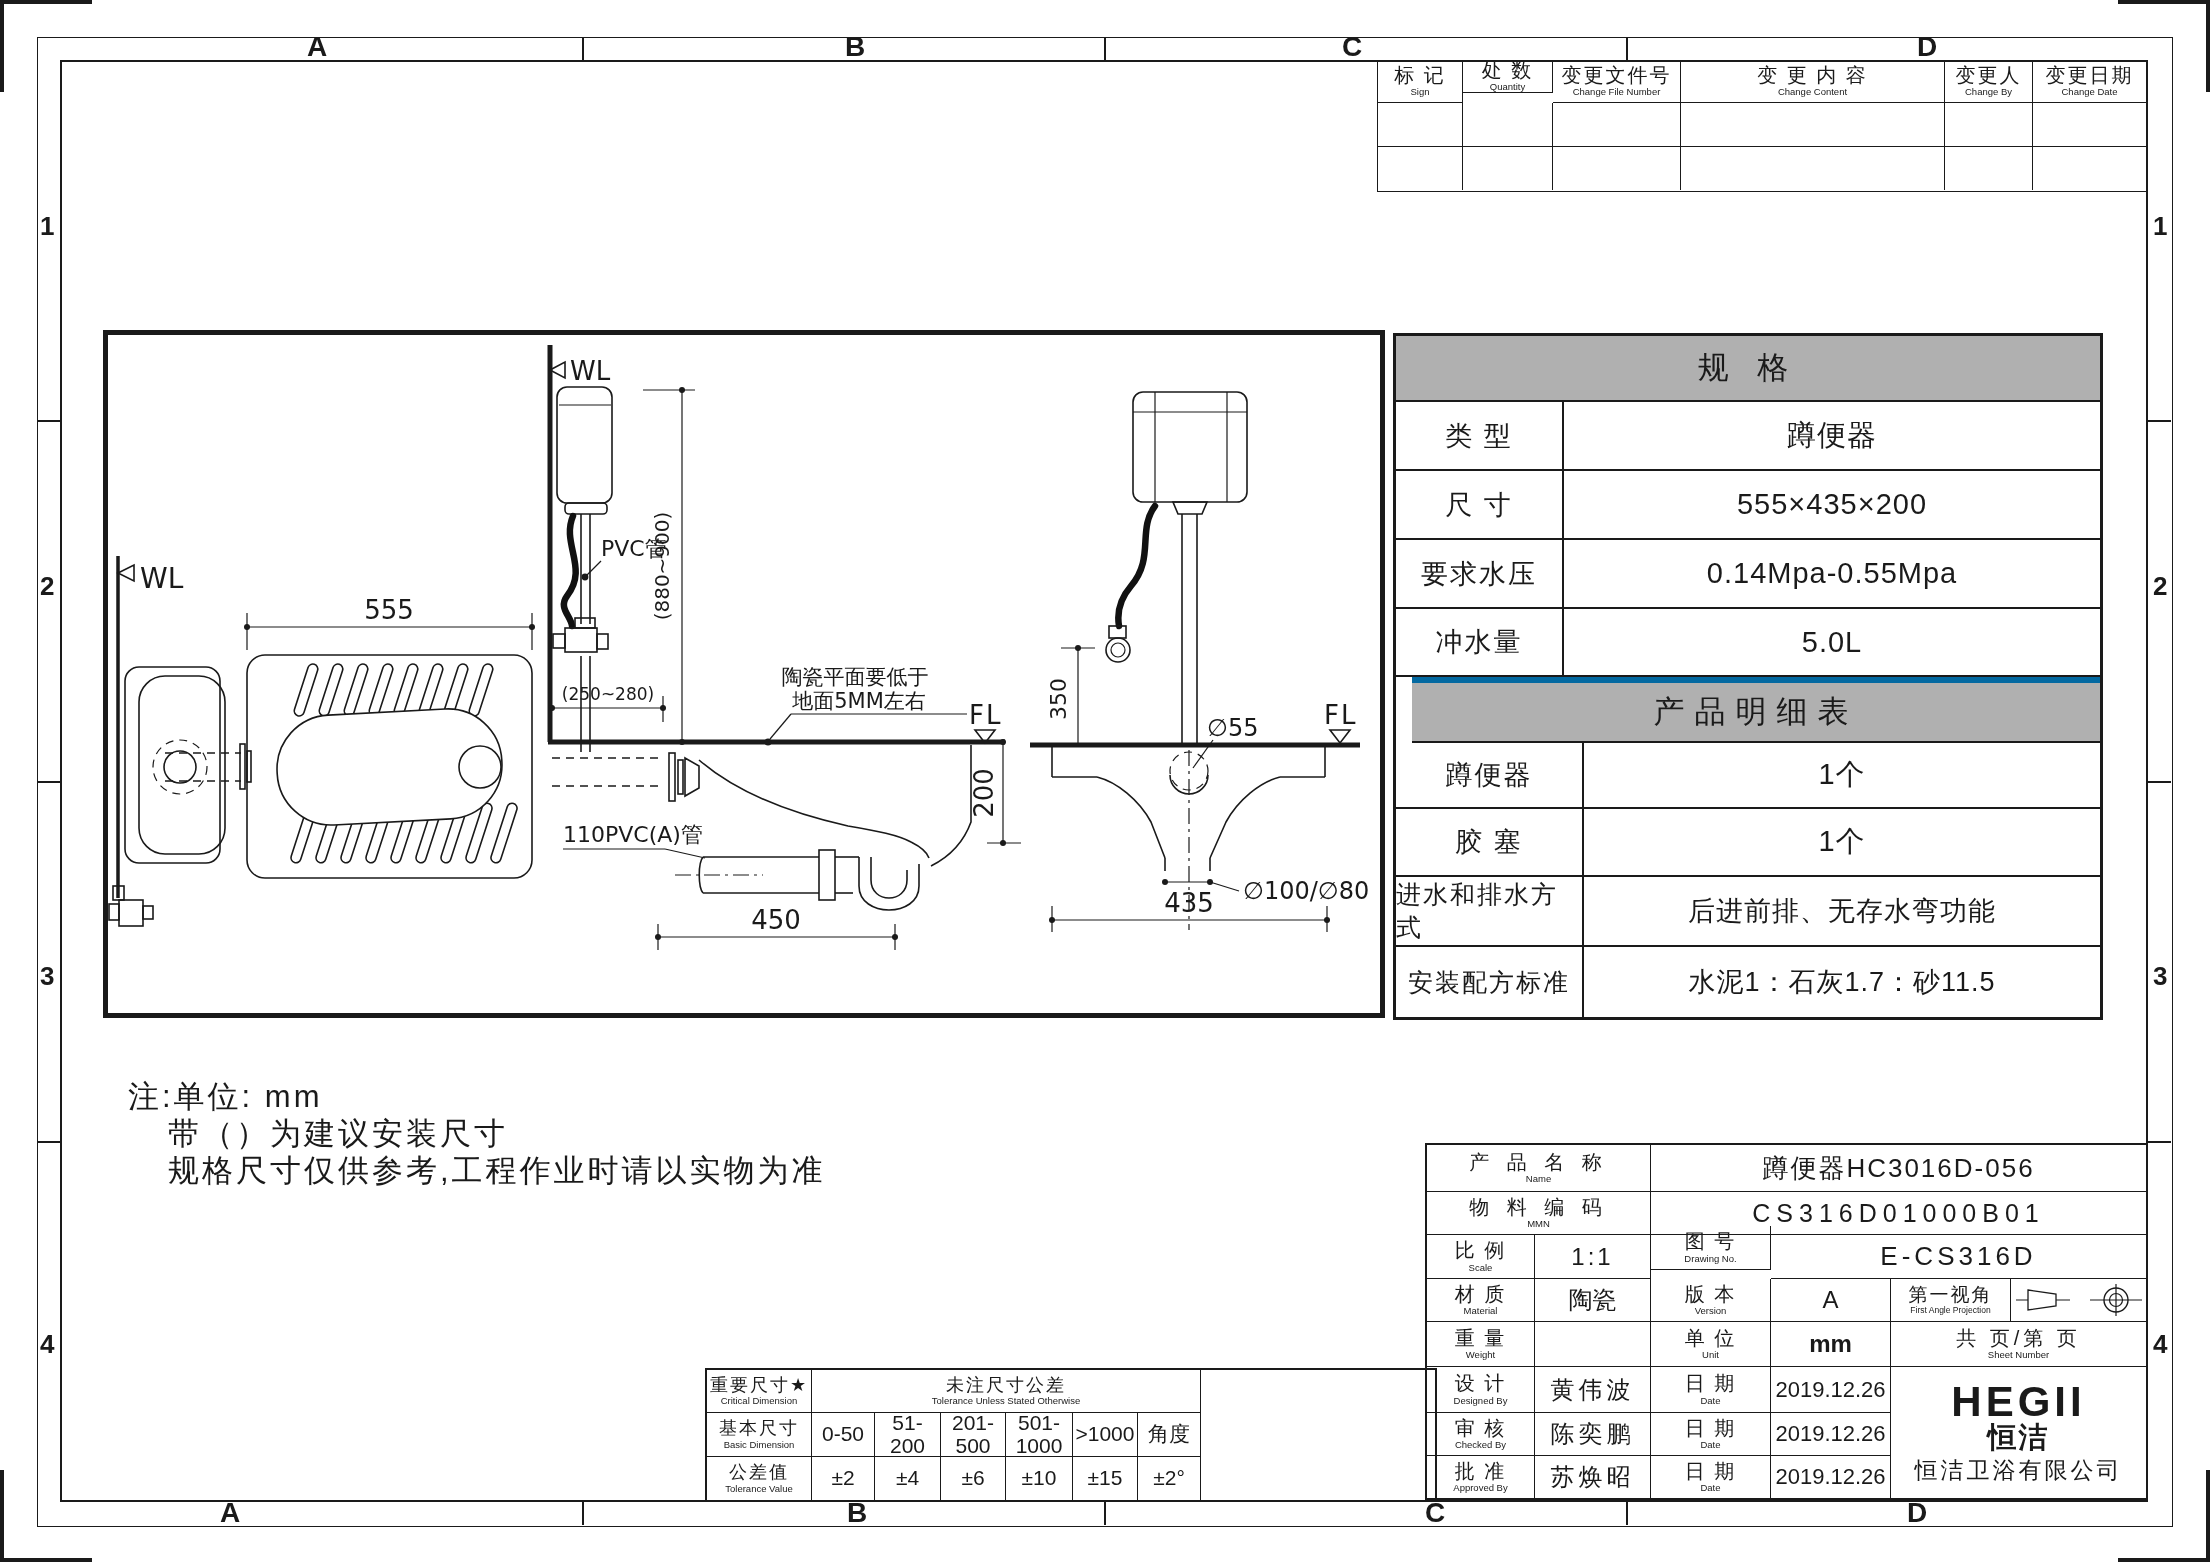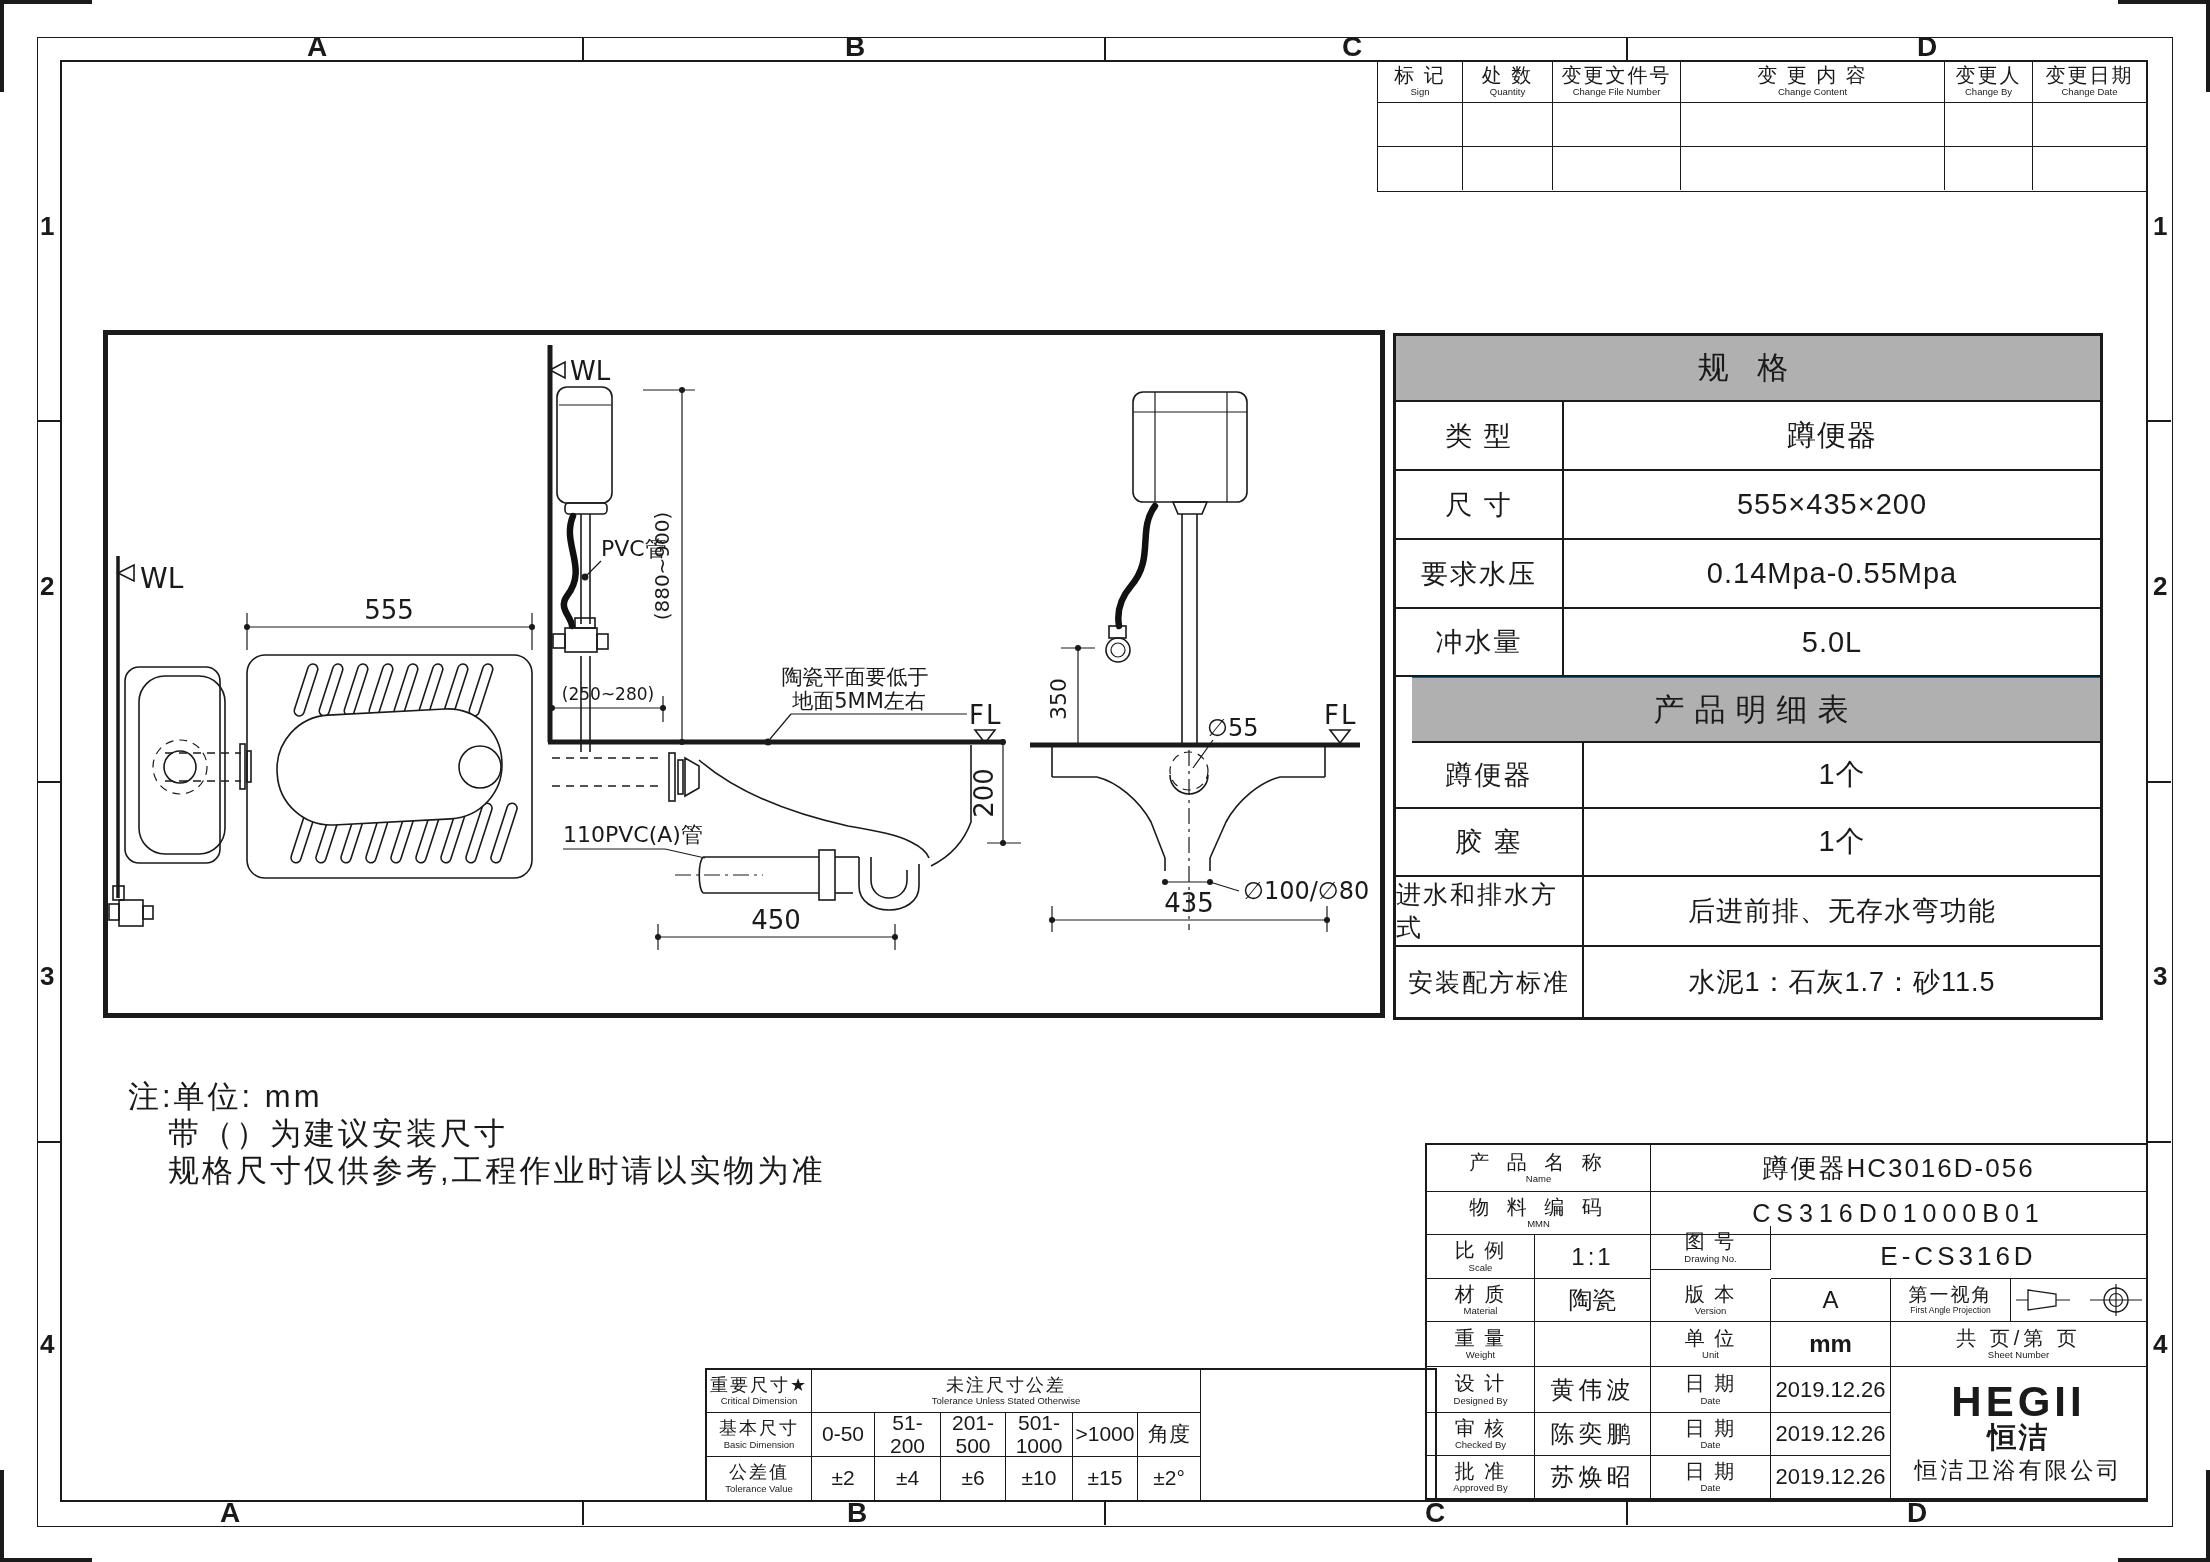--- a/index.html
+++ b/index.html
@@ -100,21 +100,21 @@
   <div class="abs gnum" style="left:2153px;top:226px;">1</div>
   <div class="abs gnum" style="left:2153px;top:586px;">2</div>
   <div class="abs gnum" style="left:2153px;top:976px;">3</div>
   <div class="abs gnum" style="left:2153px;top:1344px;">4</div>
 
   <div class="abs rev">
     <div class="cell br bb" style="left:0;top:0;width:85px;height:43px;">
       <span class="zh">标 记</span>
       <span class="en">Sign</span>
     </div>
-    <div class="cell br bb" style="left:85px;top:0;width:90px;height:43px;">
+    <div class="cell br bb" style="left:85px;top:0;width:90px;height:33px;">
       <span class="zh">处 数</span>
       <span class="en">Quantity</span>
     </div>
     <div class="cell br bb" style="left:175px;top:0;width:128px;height:43px;">
       <span class="zh">变更文件号</span>
       <span class="en">Change File Number</span>
     </div>
     <div class="cell br bb" style="left:303px;top:0;width:264px;height:43px;justify-content:center;">
       <span class="zh">变 更 内 容</span>
       <span class="en">Change Content</span>
@@ -153,21 +153,21 @@
       <div class="spec-val">555×435×200</div>
     </div>
     <div class="spec-row" style="height:69px;">
       <div class="spec-lab" style="width:168px;">要求水压</div>
       <div class="spec-val">0.14Mpa-0.55Mpa</div>
     </div>
     <div class="spec-row" style="height:68px;">
       <div class="spec-lab" style="width:168px;">冲水量</div>
       <div class="spec-val">5.0L</div>
     </div>
-    <div class="spec-hdr" style="height:66px;border-top:1px solid #0369a1;margin-left:16px;">产品明细表</div>
+    <div class="spec-hdr" style="height:66px;border-top:6px solid #0369a1;margin-left:16px;">产品明细表</div>
     <div class="spec-row" style="height:66px;">
       <div class="spec-lab" style="width:188px;">蹲便器</div>
       <div class="spec-val">1个</div>
     </div>
     <div class="spec-row" style="height:68px;">
       <div class="spec-lab" style="width:188px;">胶  塞</div>
       <div class="spec-val">1个</div>
     </div>
     <div class="spec-row" style="height:70px;">
       <div class="spec-lab" style="width:188px;font-size:25px;">进水和排水方式</div>

